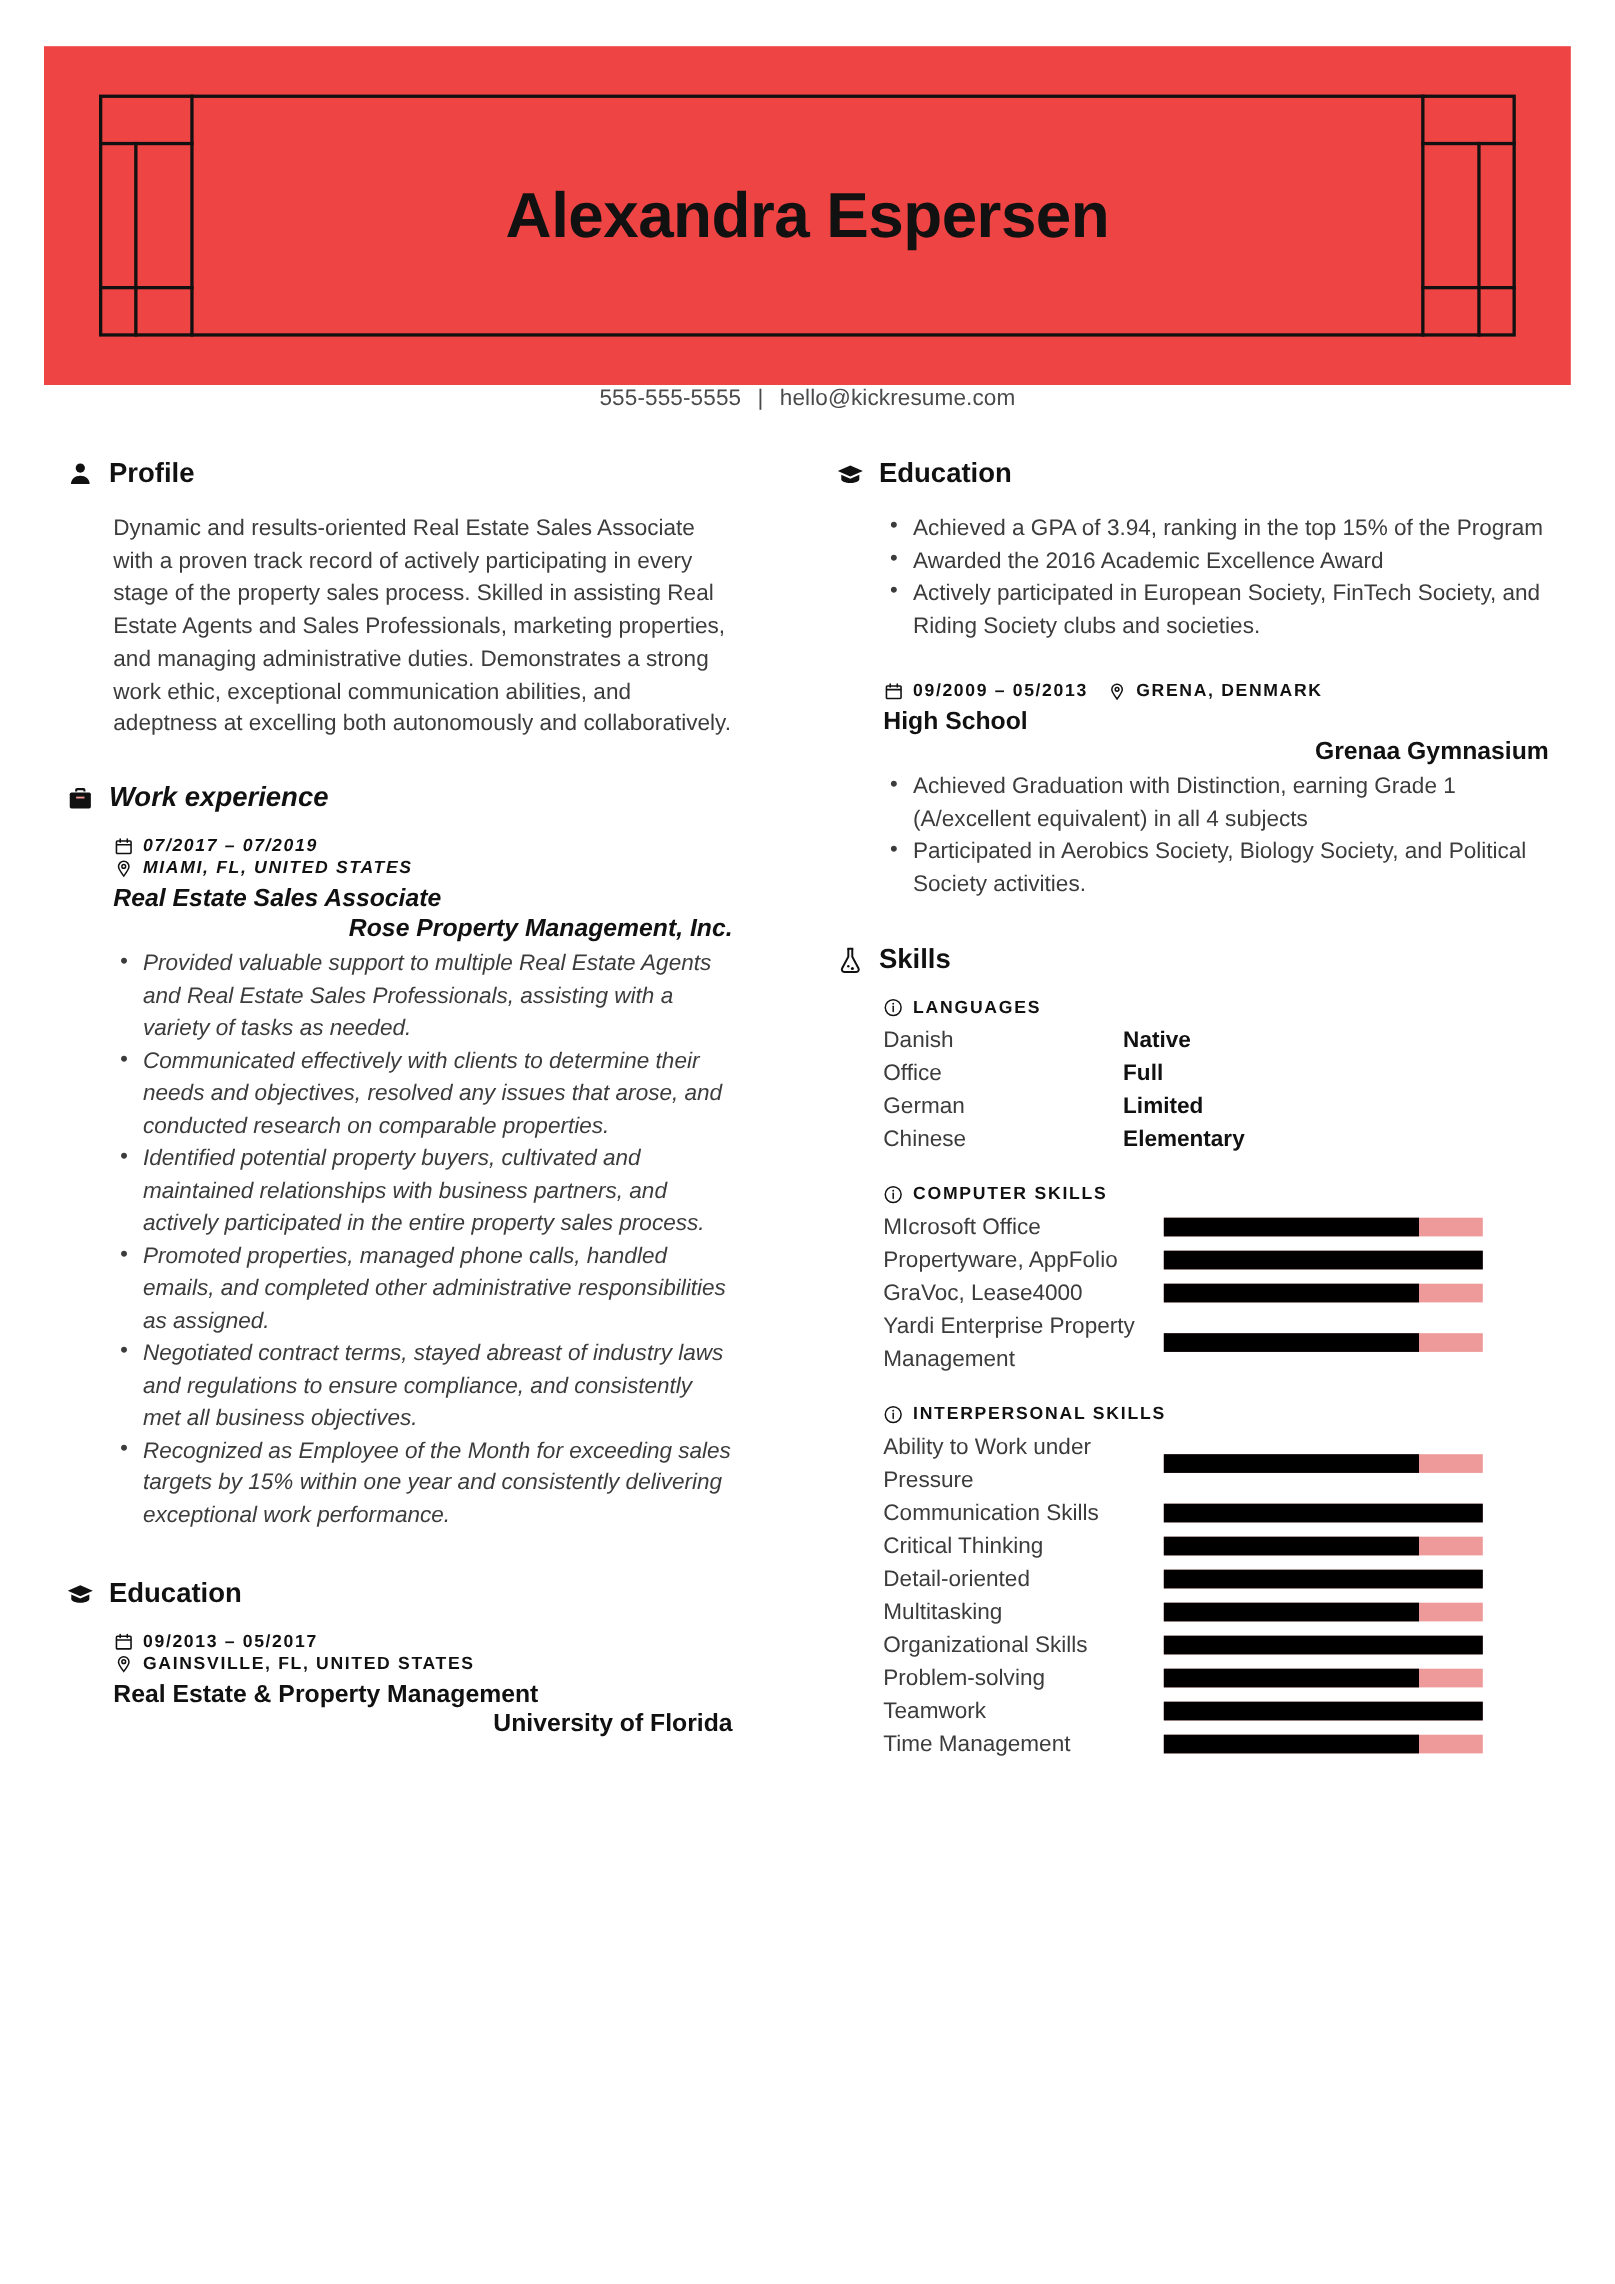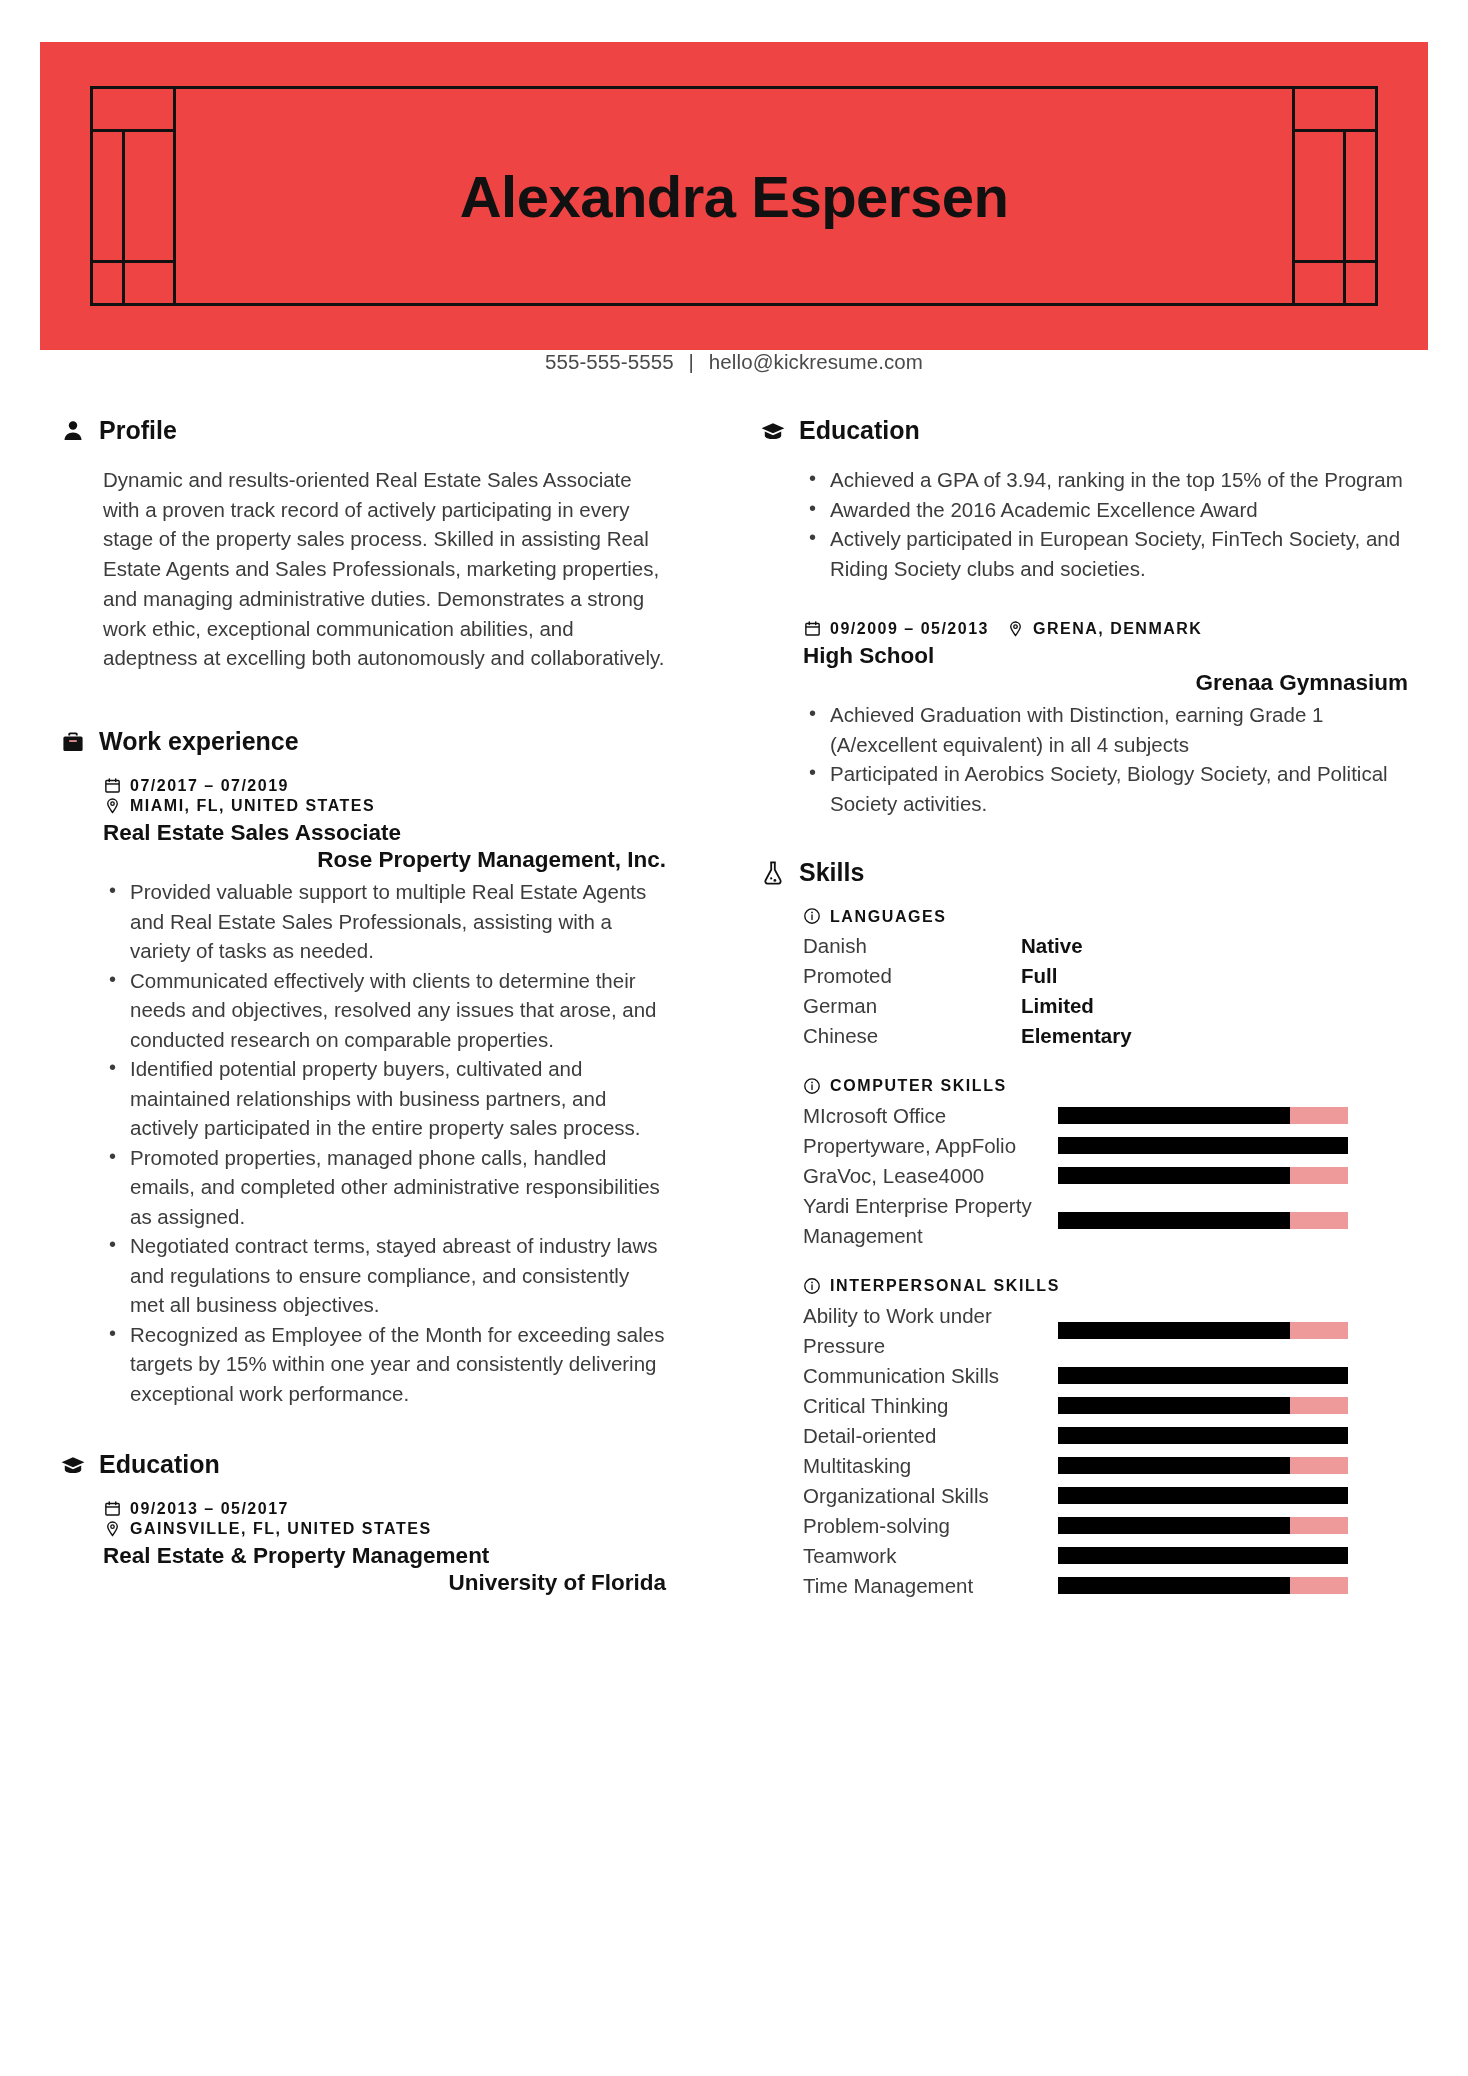--- a/index.html
+++ b/index.html
@@ -296,21 +296,21 @@
             <path d="M3.5 21c0-4.6 3.8-7.6 8.5-7.6s8.5 3 8.5 7.6z"></path>
           </svg>
         </span>
         <span class="section-title">Profile</span>
       </div>
       <div class="section-body">
         <div class="para">Dynamic and results-oriented Real Estate Sales Associate with a proven track record of actively participating in every stage of the property sales process. Skilled in assisting Real Estate Agents and Sales Professionals, marketing properties, and managing administrative duties. Demonstrates a strong work ethic, exceptional communication abilities, and adeptness at excelling both autonomously and collaboratively.</div>
       </div>
     </div>
 
-    <div class="section" style="margin-top:54px;">
+    <div class="section" style="margin-top:38px;font-style:italic;">
       <div class="section-head">
         <span class="sec-icon">
           <svg width="24" height="24" viewBox="0 0 24 24" fill="#111111">
             <path d="M9 2.4h6a1.7 1.7 0 0 1 1.7 1.7v1.5h-1.9V4.3H9.2v1.3H7.3V4.1A1.7 1.7 0 0 1 9 2.4z"></path>
             <rect x="2.4" y="6.4" width="19.2" height="14.6" rx="1.6"></rect>
             <rect x="8.2" y="10.2" width="7.6" height="1.7" fill="#ef9a9a"></rect>
           </svg>
         </span>
         <span class="section-title">Work experience</span>
       </div>
@@ -462,21 +462,21 @@
                 <circle cx="10" cy="6" r="0.95" fill="#111111" stroke="none"></circle>
               </svg>
             </span>
             <span class="skill-group-label">Languages</span>
           </div>
           <div class="lang-row">
             <span class="lang-name">Danish</span>
             <span class="lang-level">Native</span>
           </div>
           <div class="lang-row">
-            <span class="lang-name">Promoted</span>
+            <span class="lang-name">Office</span>
             <span class="lang-level">Full</span>
           </div>
           <div class="lang-row">
             <span class="lang-name">German</span>
             <span class="lang-level">Limited</span>
           </div>
           <div class="lang-row">
             <span class="lang-name">Chinese</span>
             <span class="lang-level">Elementary</span>
           </div>

